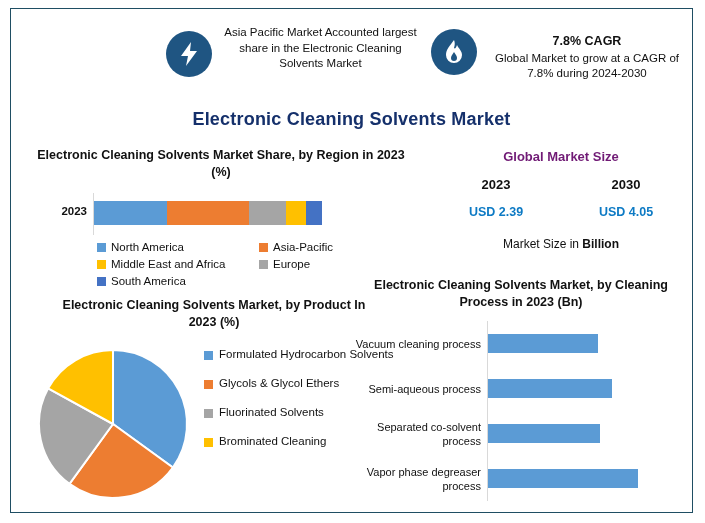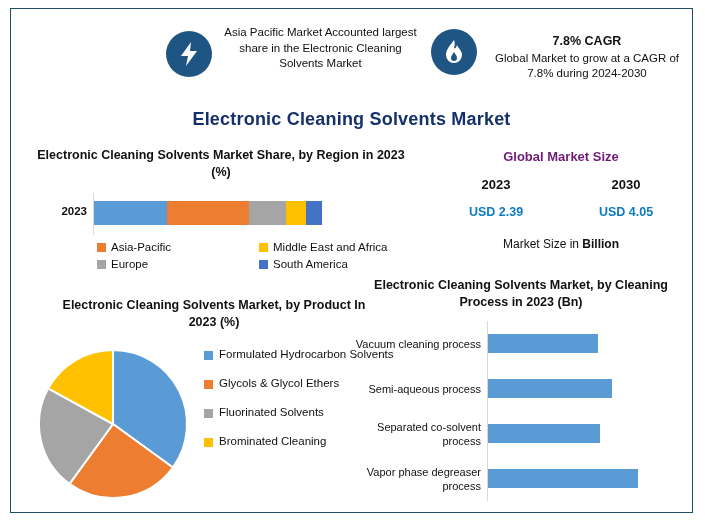--- a/index.html
+++ b/index.html
@@ -155,20 +155,24 @@
           <div class="seg" style="width: 32%; background: rgb(91, 155, 213);"></div>
           <div class="seg" style="width: 36%; background: rgb(237, 125, 49);"></div>
           <div class="seg" style="width: 16%; background: rgb(165, 165, 165);"></div>
           <div class="seg" style="width: 9%; background: rgb(255, 192, 0);"></div>
           <div class="seg" style="width: 7%; background: rgb(68, 114, 196);"></div>
         </div>
     </div>
 
     <div id="region-legend">
         <div class="lg-item">
+          <span class="lg-sw" style="background: rgb(91, 155, 213);"></span>
+          <span>North America</span>
+        </div>
+        <div class="lg-item">
           <span class="lg-sw" style="background: rgb(237, 125, 49);"></span>
           <span>Asia-Pacific</span>
         </div>
         <div class="lg-item">
           <span class="lg-sw" style="background: rgb(255, 192, 0);"></span>
           <span>Middle East and Africa</span>
         </div>
         <div class="lg-item">
           <span class="lg-sw" style="background: rgb(165, 165, 165);"></span>
           <span>Europe</span>

